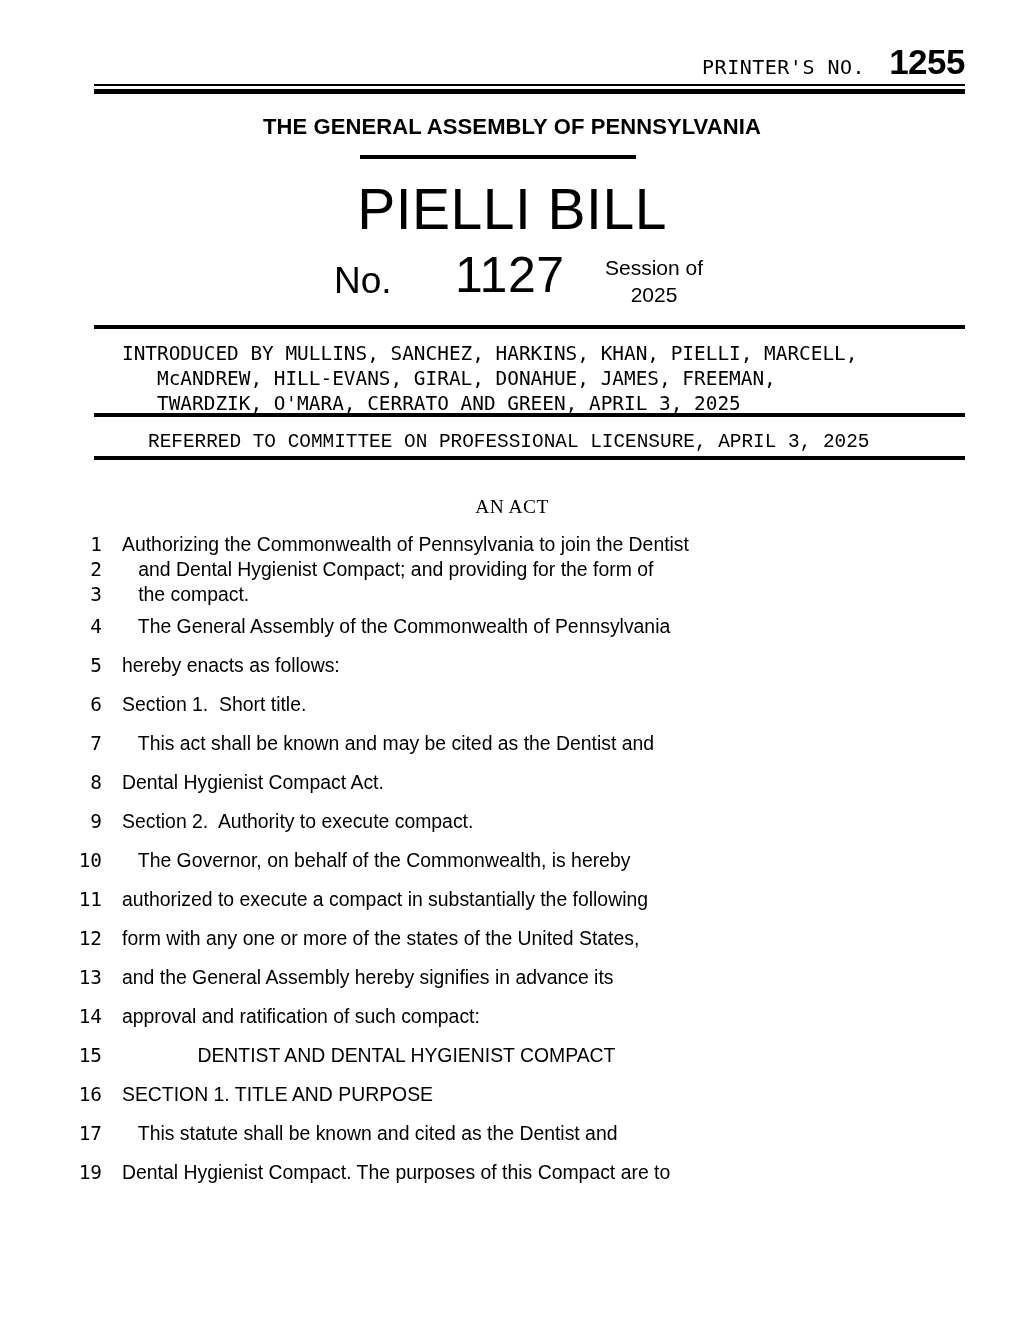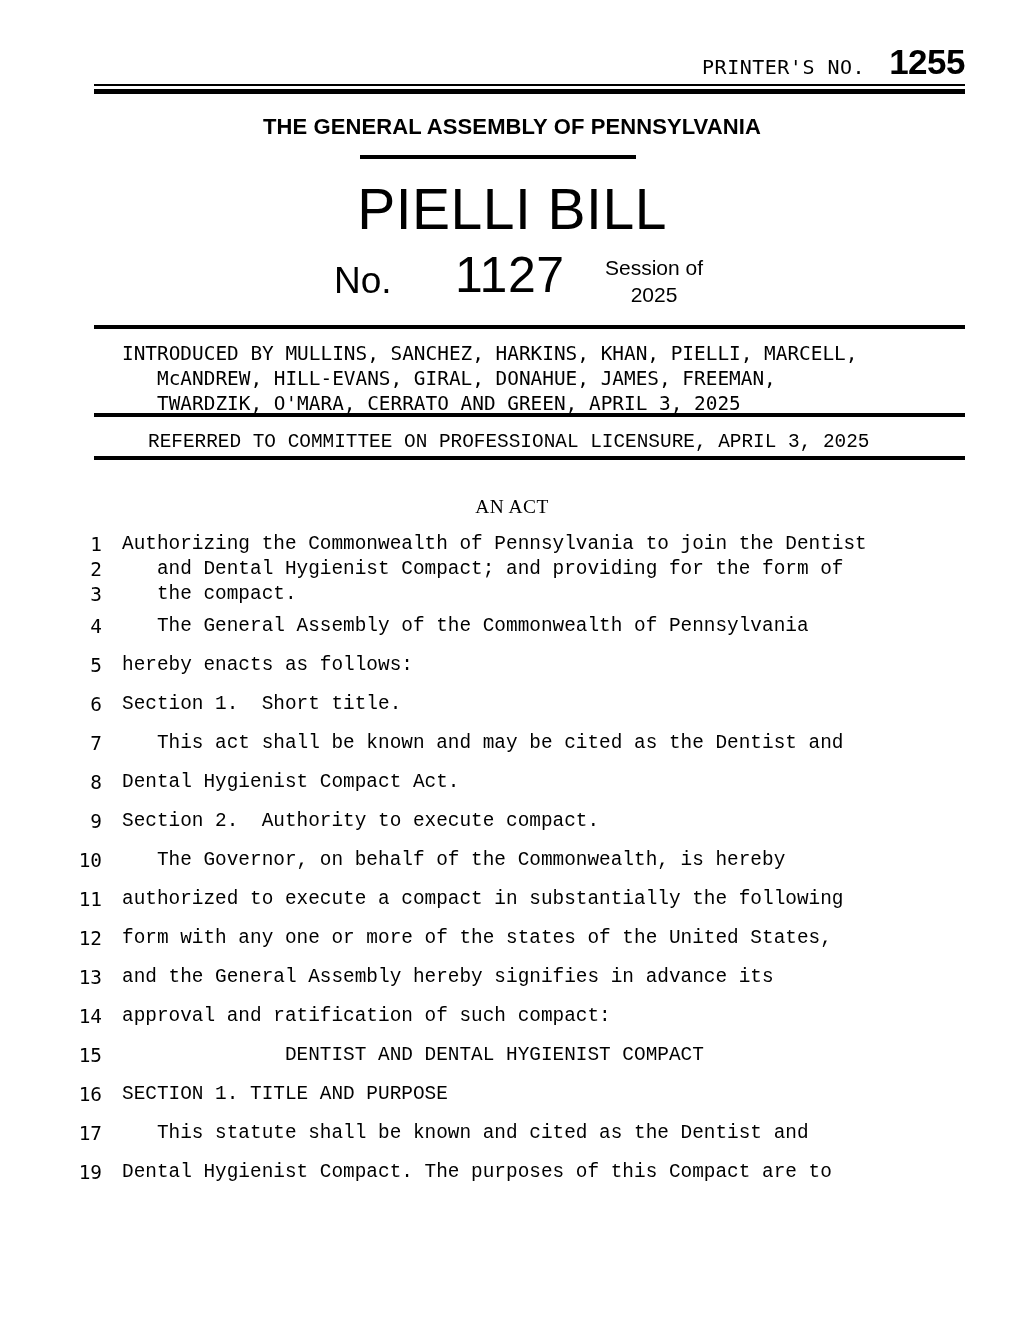--- a/index.html
+++ b/index.html
@@ -191,21 +191,21 @@
     width: 42px;
     text-align: right;
     font-family: "DejaVu Sans Mono", monospace;
     font-size: 19.4px;
     color: #000000;
   }
   .line-text {
     position: absolute;
     left: 122px;
     white-space: pre;
-    font-family: Liberation Mono, monospace;
+    font-family: Liberation Sans, sans-serif;
     font-size: 19.4px;
   }
 </style>
 </head>
 <body>
 
 <div class="page">
 
   <div class="printer-line">
     <span class="printer-label">PRINTER'S NO.</span><span class="printer-number">1255</span>

